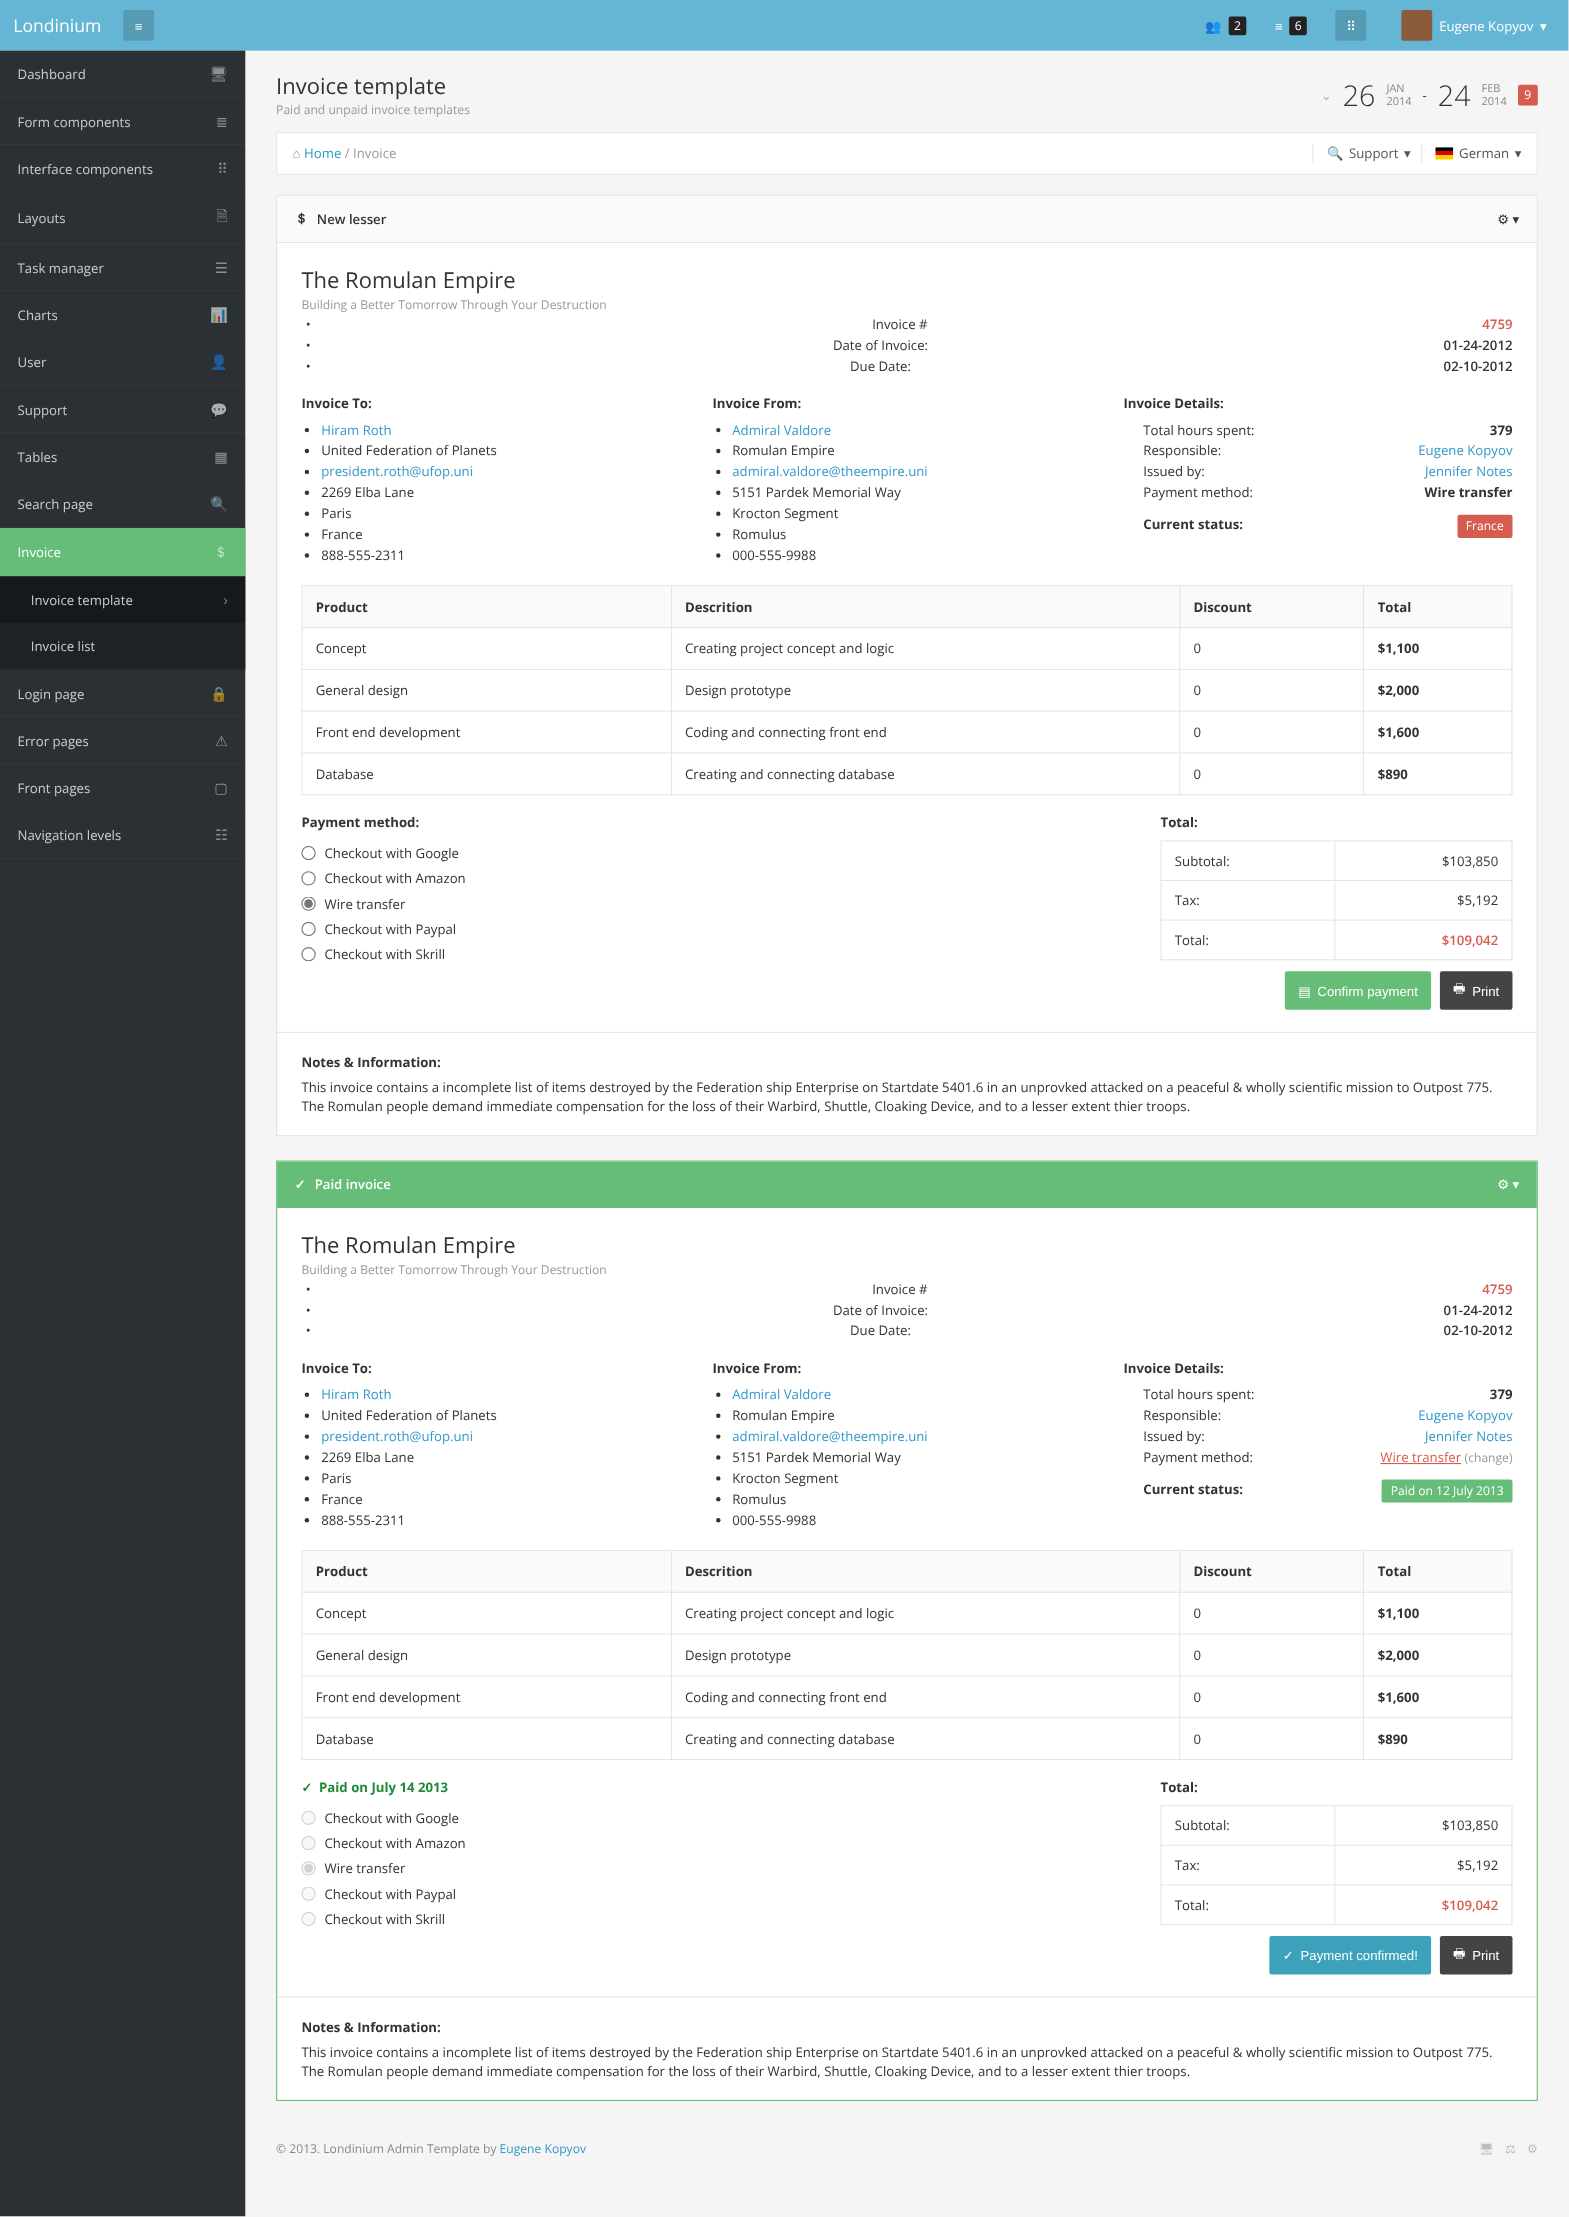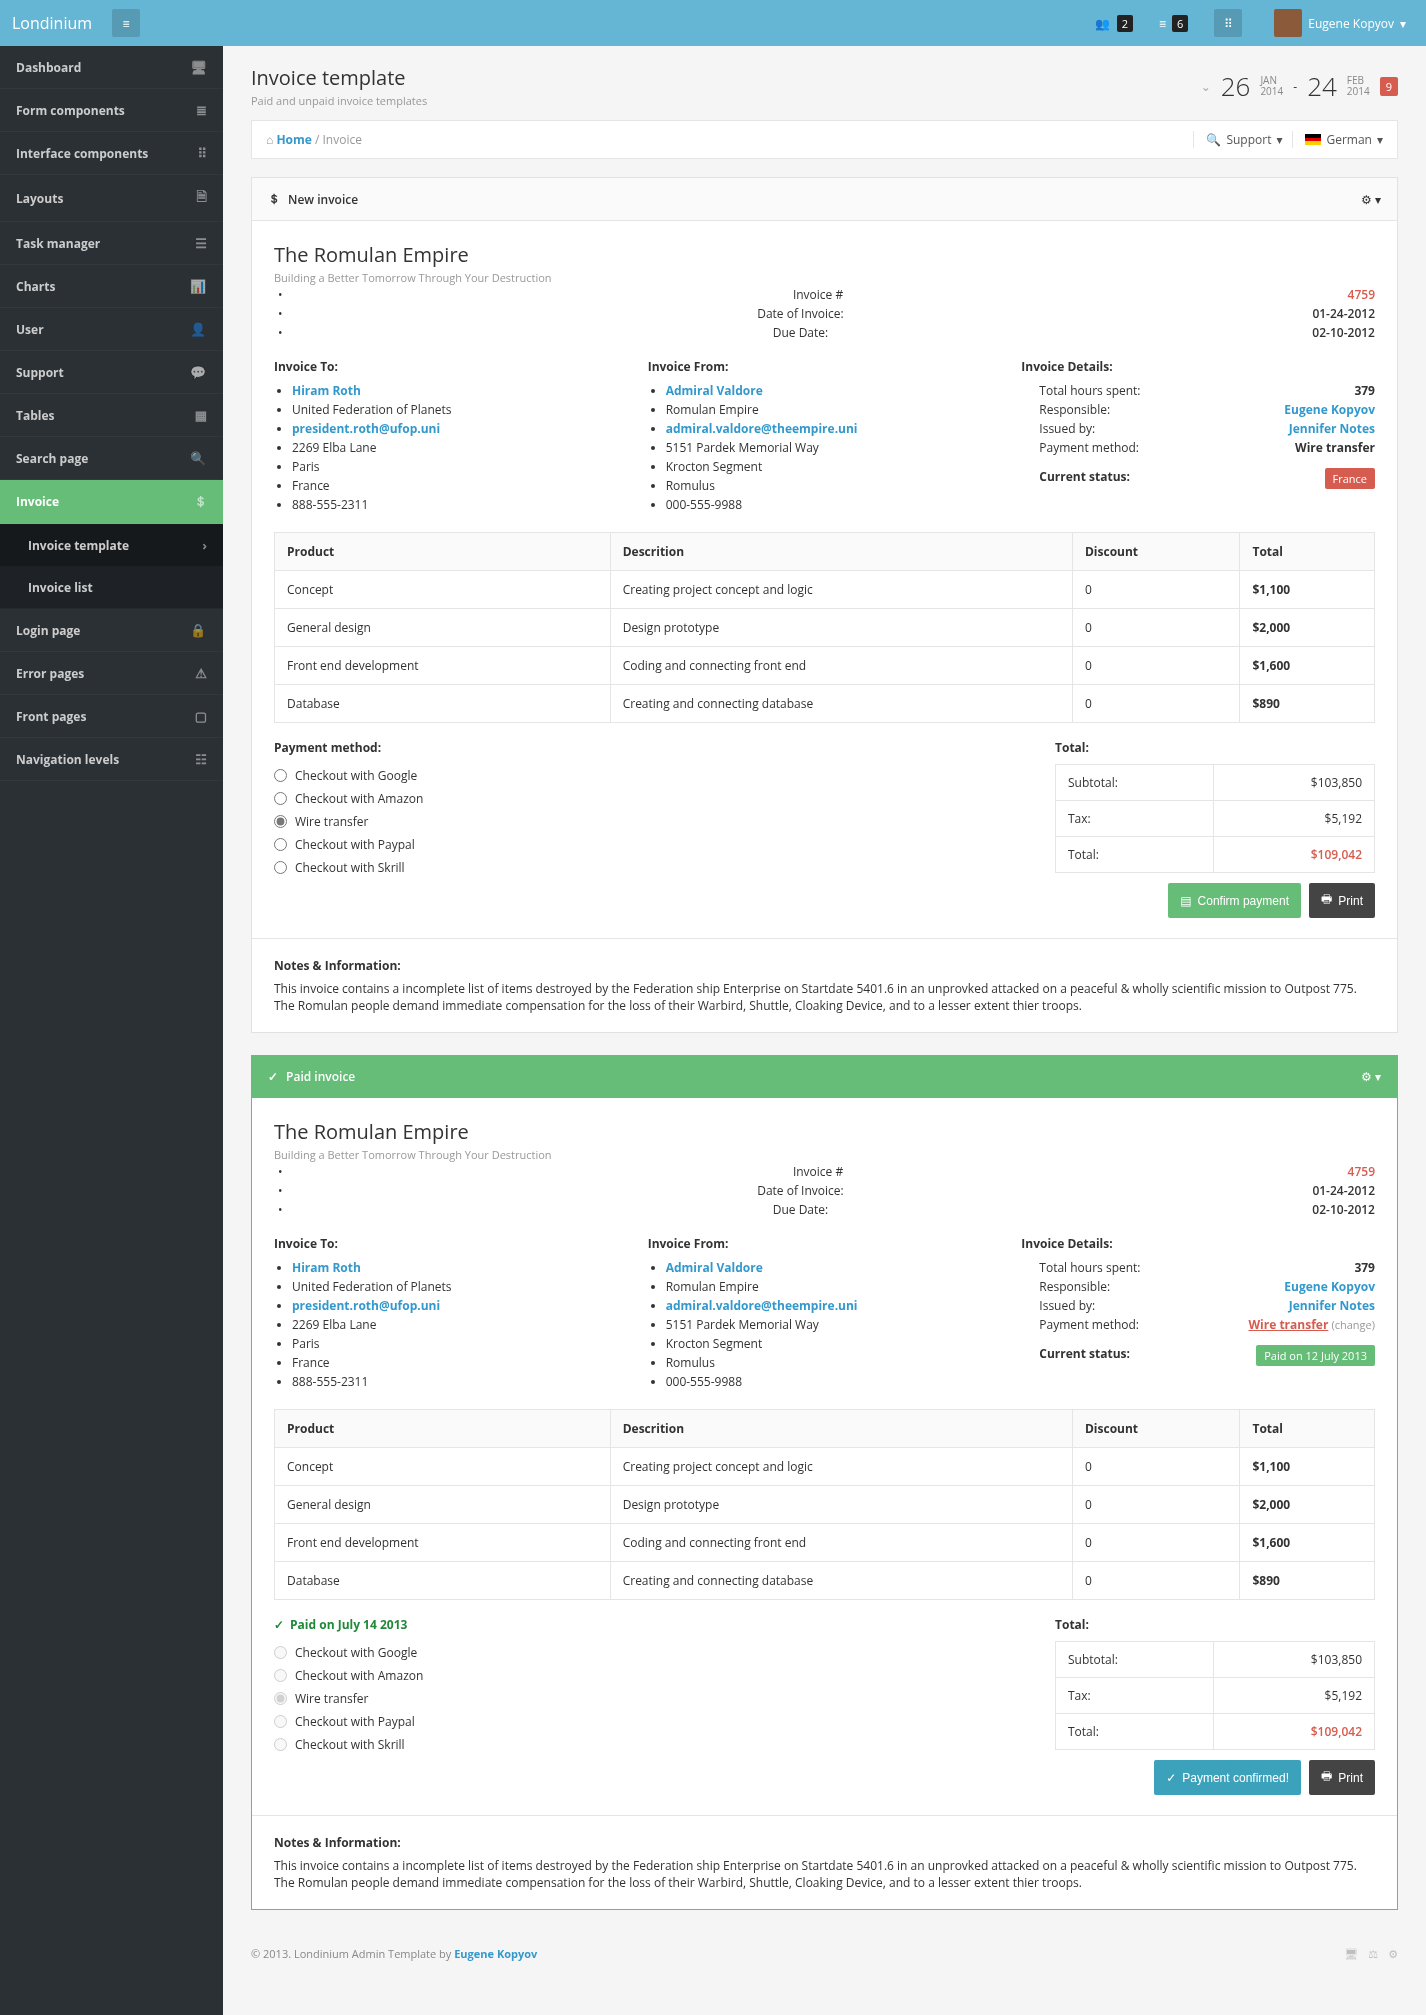--- a/index.html
+++ b/index.html
@@ -1,17 +1,17 @@
 <!DOCTYPE html>
 <html><head>
 <meta charset="utf-8">
 <style>
 * { box-sizing: border-box; margin: 0; padding: 0; }
 body { font-family: "Open Sans", Helvetica, Arial, sans-serif; font-size: 12px; color: #333; background: #f5f5f5; }
-a { color: #3399cc; text-decoration: none; font-weight: bold; }
+a { color: #3399cc; text-decoration: none; }
 .topbar { background: #65B5D4; height: 46px; display: flex; align-items: center; color: #fff; padding: 0 12px; }
 .brand { font-size: 16px; font-weight: 400; padding-right: 20px; }
 .top-square { background: rgba(0,0,0,0.15); width: 28px; height: 28px; display: inline-flex; align-items: center; justify-content: center; border-radius: 2px; margin-right: 6px; }
 .topbar .right { margin-left: auto; display: flex; align-items: center; gap: 10px; }
 .top-item { display: inline-flex; align-items: center; gap: 6px; padding: 6px 8px; }
 .badge-sq { background: #222; color: #fff; font-size: 11px; padding: 1px 5px; border-radius: 2px; }
 .avatar { width: 28px; height: 28px; background: #8a5a3a; border-radius: 2px; }
 .layout { display: flex; }
 .sidebar { width: 223px; background: #2b3034; color: #ccc; min-height: calc(100vh - 46px); }
 .user-block { background: #22262a; padding: 18px 16px; display: flex; align-items: center; gap: 12px; }
@@ -205,21 +205,21 @@
       <div class="right">
         <span class="crumb-btn"><span>🔍</span><span>Support</span> ▾</span>
         <span class="crumb-btn"><span class="flag"></span><span>German</span> ▾</span>
       </div>
     </div>
 
     <section class="panel">
       <div class="panel-head">
         <span class="ttl">
             <span>＄</span>
-            <span>New invoice</span>
+            <span>New lesser</span>
           </span>
         <span>⚙ ▾</span>
       </div>
       <div class="panel-body">
         <div class="inv-top">
           <div>
             <h2>The Romulan Empire</h2>
             <div class="sub">Building a Better Tomorrow Through Your Destruction</div>
           </div>
           <div class="inv-meta">

